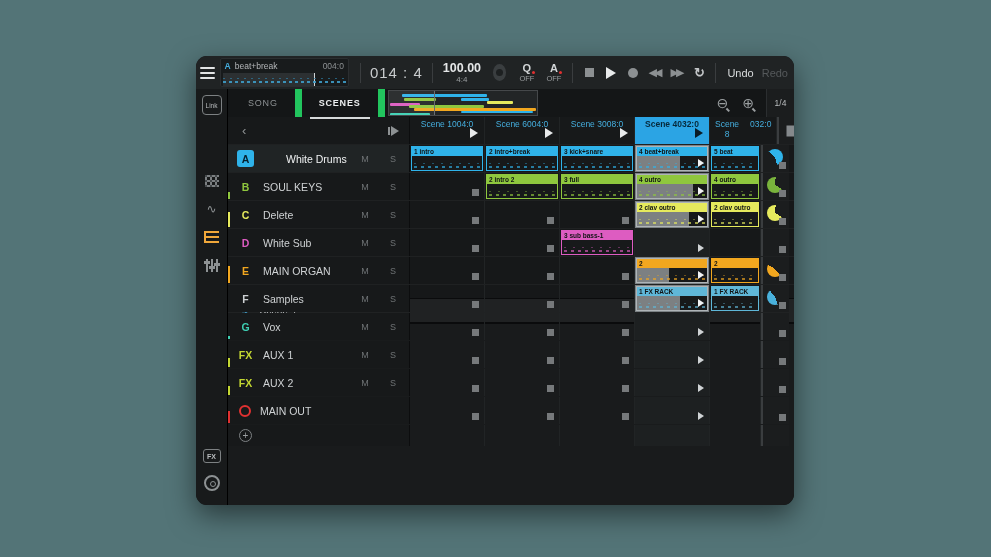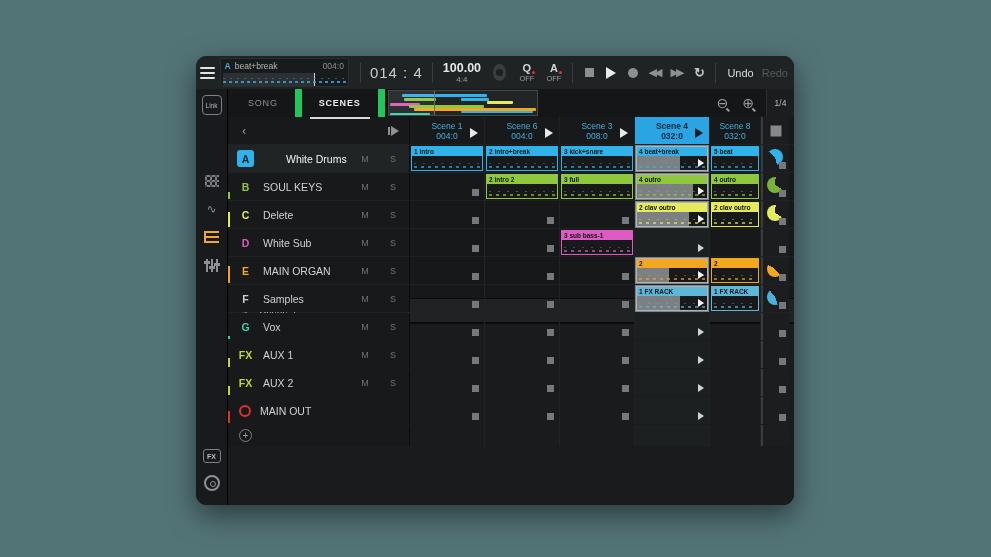--- a/index.html
+++ b/index.html
@@ -89,23 +89,23 @@
   .mainring { width:12px; height:12px; margin-left:11px; border:2px solid #e03131; border-radius:50%; flex:0 0 auto; }
   .tname { margin-left:9px; font-size:10.5px; color:#cfd2d4; white-space:nowrap; }
   .g-row.sel-track .tname { color:#f0f2f3;margin-left:32px; }
   .ms { position:absolute; font-size:9px; color:#6f7375; width:14px; text-align:center; cursor:pointer; }
   .ms.m { left:130px; } .ms.s { left:158px; }
   .nav-l { color:#8d9193; font-size:13px; margin-left:14px; cursor:pointer; }
   .nav-r { margin-left:auto; margin-right:10px; display:flex; align-items:center; cursor:pointer; }
   .nav-r i.bar { width:2px; height:8px; background:#8d9193; margin-right:1px; }
   .nav-r i.tri { width:0; height:0; border-left:8px solid #8d9193; border-top:5px solid transparent; border-bottom:5px solid transparent; }
   .cell { position:relative; border-right:1px solid #212425; flex:0 0 75px; }
-  .cell.c4 { flex:0 0 51px; }
+  .cell.c4 { flex:0 0 51px;gap:11px; }
   .cell.colsel { background:#1d2021; }
-  .sc-head { background:#17191a; display:flex; flex-direction:column; justify-content:center; padding:2px 5px; cursor:pointer;text-align:center; }
+  .sc-head { background:#17191a; display:flex; flex-direction:row; justify-content:center; padding:2px 5px; cursor:pointer;text-align:center; }
   .sc-name { font-size:8.5px; color:#45aede; line-height:10px; }
   .sc-len { font-size:8.5px; color:#45aede; line-height:10px; }
   .sc-head .playtri { position:absolute; right:6px; bottom:6px; width:0; height:0; border-left:8px solid #e8eaeb; border-top:5px solid transparent; border-bottom:5px solid transparent; }
   .sc-head.selected { background:#2ba4e4; }
   .sc-head.selected .sc-name, .sc-head.selected .sc-len { color:#07293b; font-weight:bold; }
   .sc-head.selected .playtri { border-left-color:#0a1c26; }
   .stopcol { flex:0 0 28px; background:#1b1d1e; border-left:2px solid #3a3d3f; position:relative; }
   .stopcol .bigsq { position:absolute; left:50%; top:50%; transform:translate(-50%,-50%); width:11px; height:11px; background:#85898c; cursor:pointer; }
   .stopcol .pie { position:absolute; left:4px; top:4px; width:16px; height:16px; border-radius:50%; }
   .stopcol .smsq { position:absolute; right:3px; bottom:3px; width:7px; height:7px; background:#76797b; cursor:pointer; }

